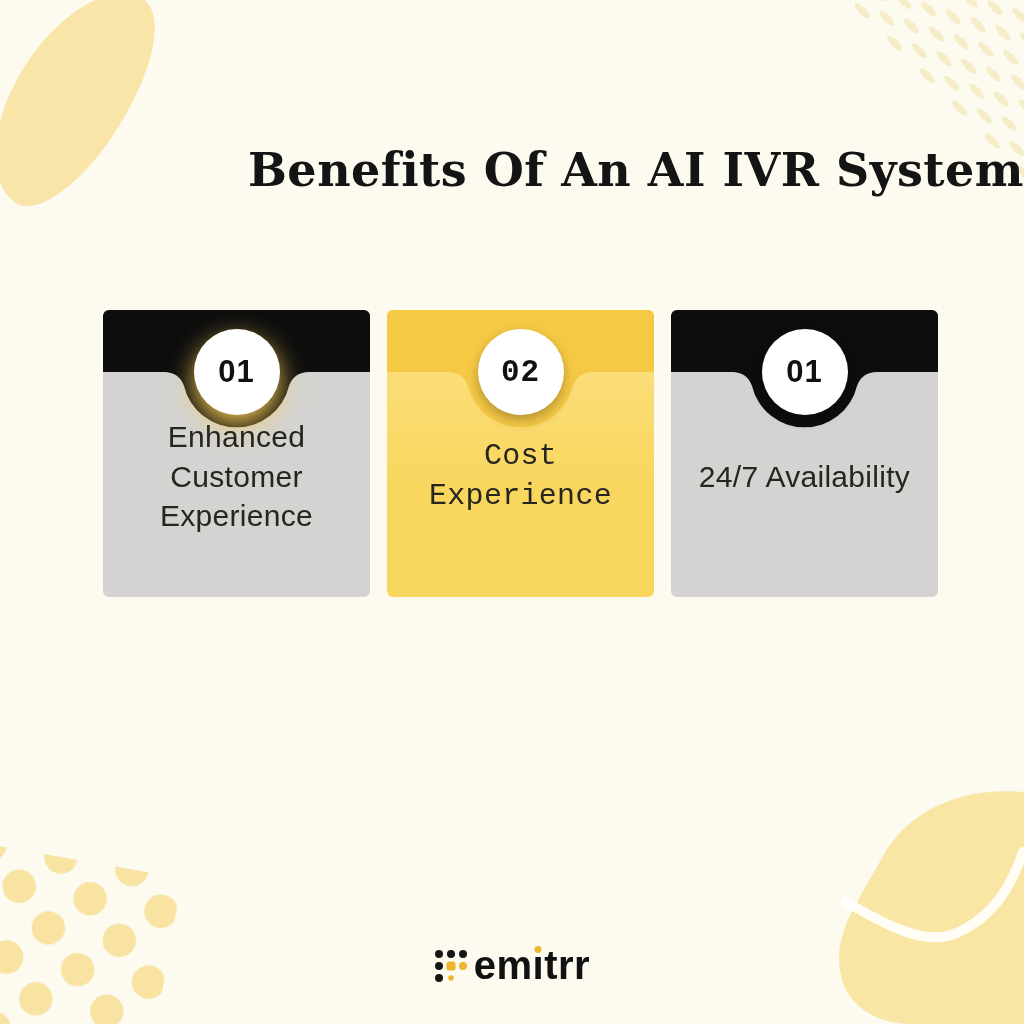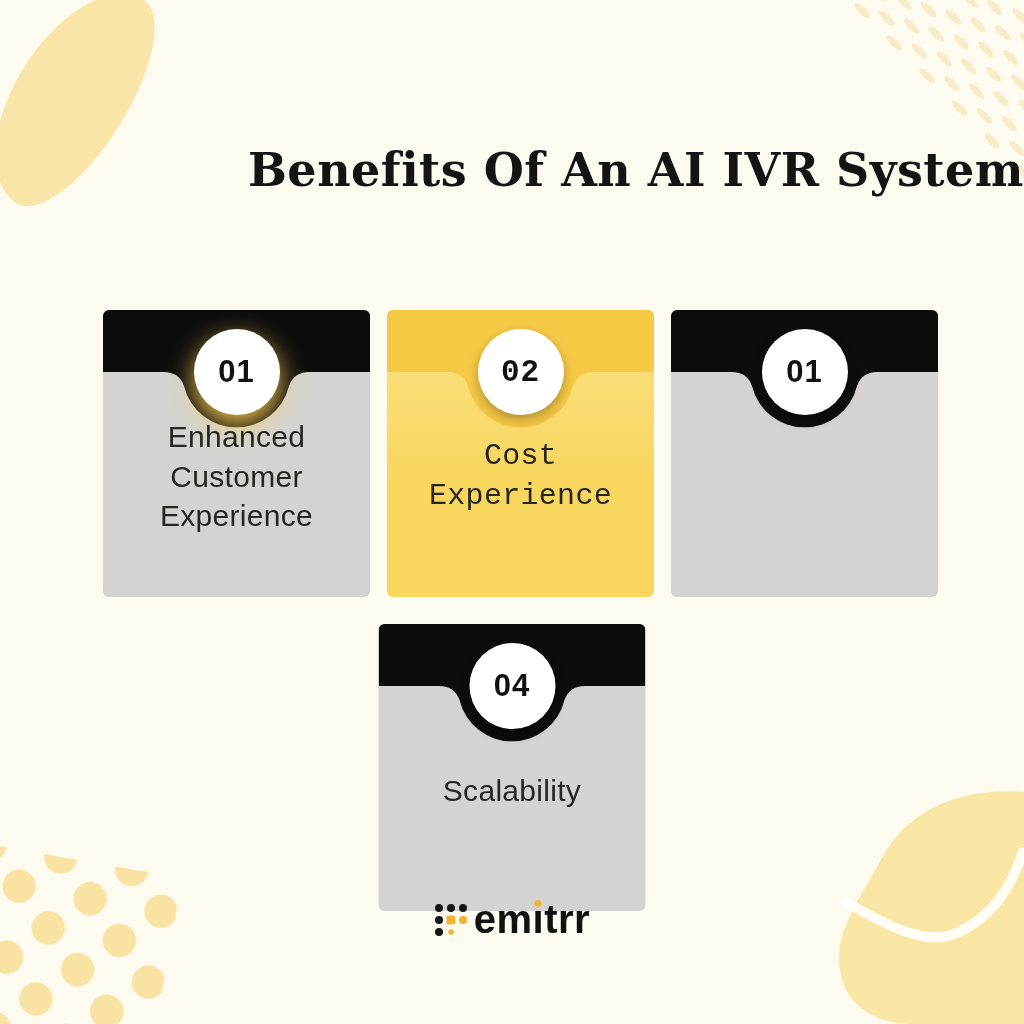--- a/index.html
+++ b/index.html
@@ -92,21 +92,21 @@
     display: flex; align-items: center; justify-content: center;
   }
   .label {
     text-align: center;
     font-size: 30px; line-height: 1.32; letter-spacing: 0.3px;
     color: var(--c-label-text, #26251f);
   }
 
   
   .logo {
-    position: absolute; top: 896px; left: 0; width: 100%;
+    position: absolute; top: 942px; left: 0; width: 100%;
     display: flex; align-items: center; justify-content: center; gap: 2px;
   }
   .logo-mark { display: block; width: 38px; height: 40px; margin-top: 6px; }
   .logo-word {
     font-weight: 700; font-size: 40px; letter-spacing: 0.5px;
     color: var(--c-logo-text, #111111);
   }
   .logo-i { position: relative; display: inline-block; }
   .logo-i::after {
     content: ""; position: absolute; top: 3px; left: 50%;
@@ -156,37 +156,29 @@
     </div>
   </div>
 
   <div class="card dark">
     <svg class="notch" viewBox="0 0 267 135" preserveAspectRatio="none" aria-hidden="true">
       <path class="notch-path" d="M0,0 H267 V62 H206 Q191,62 186,76 A54,54 0 0 1 81,76 Q76,62 61,62 H0 Z"></path>
     </svg>
     <div class="num-circle">
       <span class="num">01</span>
     </div>
+    <div class="label-wrap">
+      <div class="label">24/7 Availability</div>
+    </div>
   </div>
 
 </div>
 
 <div class="row row-2">
 
-  <div class="card dark">
-    <svg class="notch" viewBox="0 0 267 135" preserveAspectRatio="none" aria-hidden="true">
-      <path class="notch-path" d="M0,0 H267 V62 H206 Q191,62 186,76 A54,54 0 0 1 81,76 Q76,62 61,62 H0 Z"></path>
-    </svg>
-    <div class="num-circle">
-      <span class="num">04</span>
-    </div>
-    <div class="label-wrap">
-      <div class="label">Scalability</div>
-    </div>
-  </div>
 
 
 </div>
 
 <div class="logo" aria-label="emitrr">
   <svg class="logo-mark" viewBox="0 0 38 40" aria-hidden="true">
     <circle cx="5" cy="6" r="4" fill="#161616"></circle>
     <circle cx="17" cy="6" r="4" fill="#161616"></circle>
     <circle cx="29" cy="6" r="4" fill="#161616"></circle>
     <circle cx="5" cy="18" r="4" fill="#161616"></circle>

